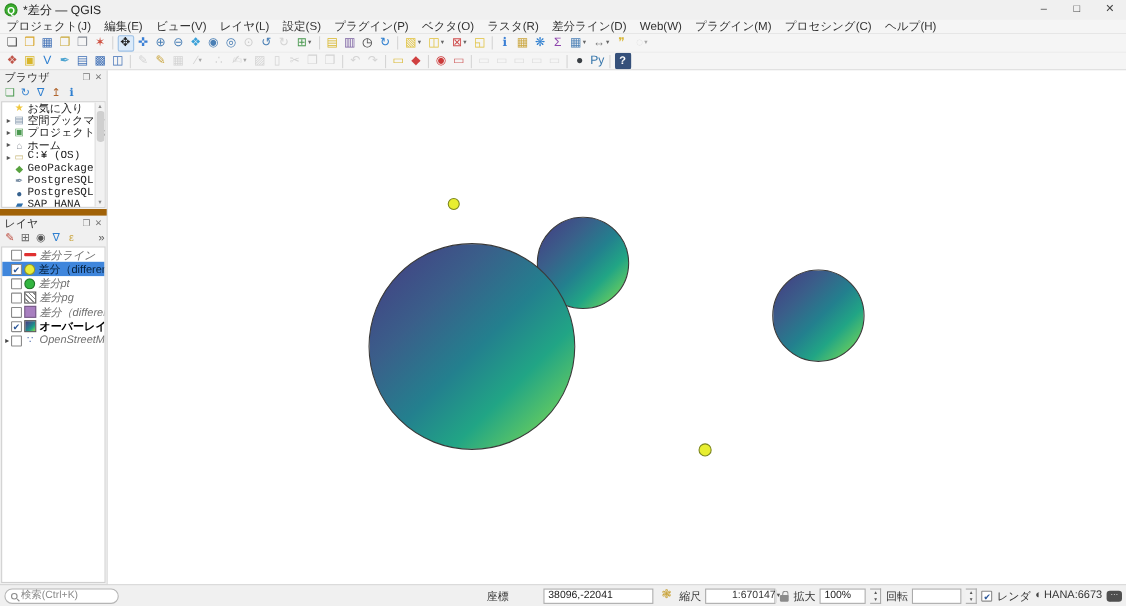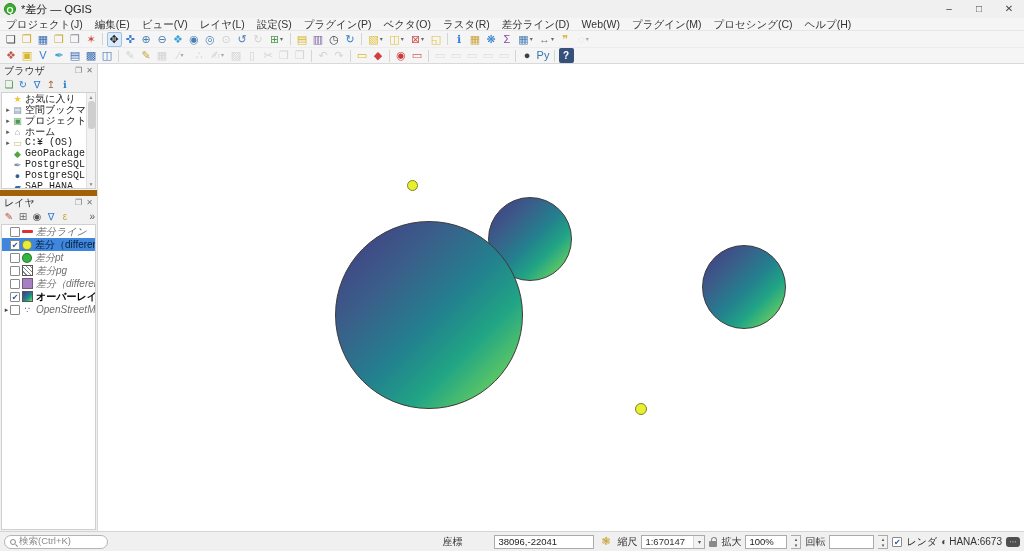--- a/index.html
+++ b/index.html
@@ -80,21 +80,21 @@
   
   .statusbar { height:20px; flex:none; display:flex; align-items:center; background:#f0f0f0; border-top:1px solid #d4d4d4; padding:0 4px; gap:4px; font-size:10px; color:#333; }
   .searchbox { width:104px; height:14px; background:#fff; border:1px solid #b5b5b5; border-radius:7px; display:flex; align-items:center; padding:0 5px; gap:3px; flex:none; }
   .searchbox .ph { color:#8a8a8a; font-size:9.5px; white-space:nowrap; overflow:hidden; }
   .mag { width:6px; height:6px; border:1.2px solid #8a8a8a; border-radius:50%; position:relative; flex:none; }
   .mag::after { content:""; position:absolute; width:3px; height:1.2px; background:#8a8a8a; transform:rotate(45deg); left:4px; top:5px; }
   .sflex { flex:1; }
   .slabel { font-size:10px; color:#333; white-space:nowrap; }
   .sinput { height:14px; border:1px solid #ababab; background:#fff; font-size:9.5px; font-family:"Liberation Sans",sans-serif; padding:0 3px; color:#222; }
   .coordw { width:100px;margin-left:28px; }
-  .combo { width:64px; height:14px; background:#fff; border:1px solid #ababab; display:flex; align-items:center; }
+  .combo { width:64px; height:14px; background:#fff; border:1px solid #ababab; display:flex; align-items:center;padding-left:20px; }
   .combo .cval { flex:1; font-size:9.5px; padding-left:3px; }
   .combo .cdd { width:11px; text-align:center; font-size:6px; color:#555; border-left:1px solid #d5d5d5; height:100%; line-height:13px; background:#f2f2f2; }
   .spin { display:flex; flex-direction:column; width:10px; height:14px; border:1px solid #ababab; border-left:none; background:#f2f2f2; }
   .spin span { font-size:5px; line-height:6.5px; text-align:center; color:#555; }
   .magw { width:42px; } .rotw { width:34px;padding-left:40px; }
   .lock { width:8px; height:6px; background:#8a8a8a; border-radius:1px; position:relative; margin-top:4px; flex:none; }
   .lock::before { content:""; position:absolute; top:-4px; left:1.5px; width:4px; height:4px; border:1.2px solid #8a8a8a; border-bottom:none; border-radius:3px 3px 0 0; }
   .scheck { width:10px; height:10px; background:#fff; border:1px solid #8a8a8a; border-radius:1px; font-size:8px; line-height:9px; text-align:center; color:#2a5699; flex:none; }
   .crsbtn { display:flex; align-items:center; gap:2px; }
   .globe { font-size:10px; color:#444; }

